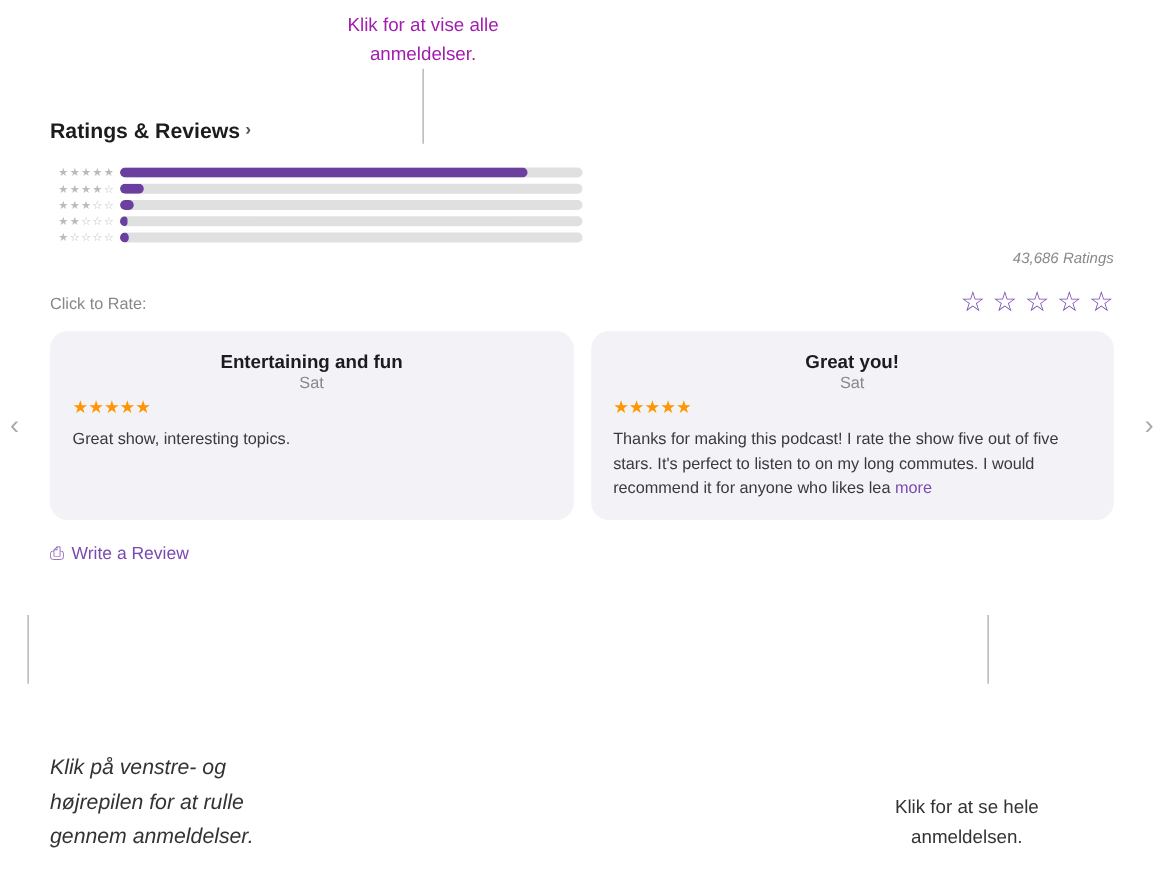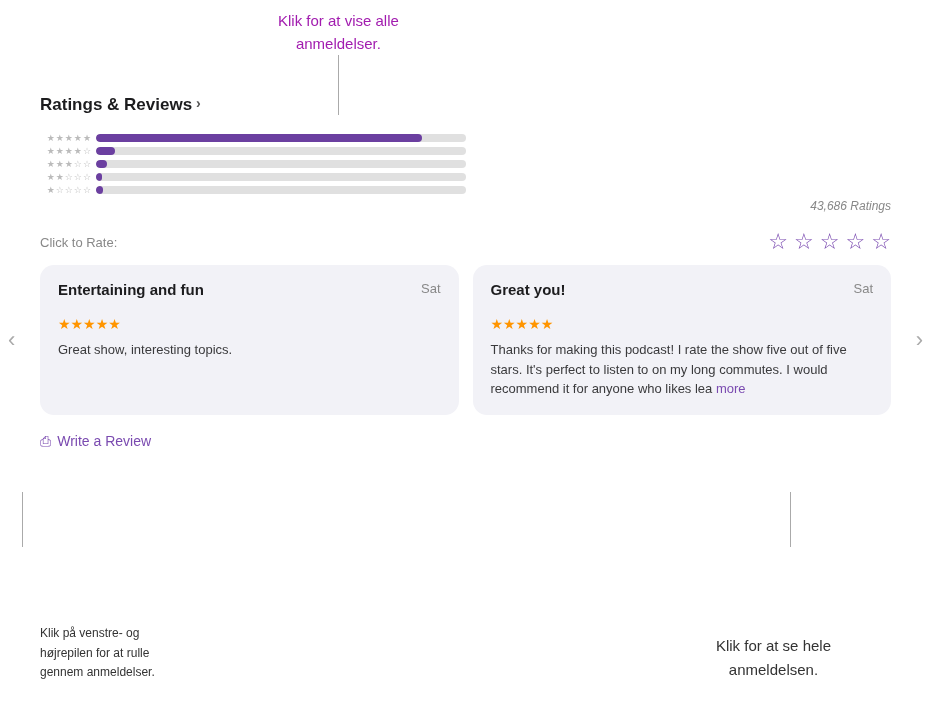--- a/index.html
+++ b/index.html
@@ -163,22 +163,23 @@
     .review-card {
       background: #f2f2f7;
       border-radius: 14px;
       padding: 16px 18px;
       flex: 1;
       min-width: 0;
     }
     .review-header {
       display: flex;
       justify-content: space-between;
-      align-items: flex-start;
-      margin-bottom: 18px;
+      align-items: center;
+      margin-bottom: 4px;
+      flex-direction: column;
     }
     .review-title {
       font-size: 15px;
       font-weight: 600;
       color: #1c1c1e;
     }
     .review-date {
       font-size: 13px;
       color: #888;
     }
@@ -210,23 +211,24 @@
       text-decoration: none;
     }
     .write-review-icon {
       font-size: 14px;
     }
 
     .bottom-left-tooltip {
       position: absolute;
       bottom: 20px;
       left: 40px;
-      font-size: 12px;
+      font-size: 17px;
       color: #333;
       line-height: 1.6;
+      font-style: italic;
     }
     .bottom-right-tooltip {
       position: absolute;
       bottom: 20px;
       right: 100px;
       font-size: 15px;
       color: #333;
       line-height: 1.6;
       text-align: center;
     }

